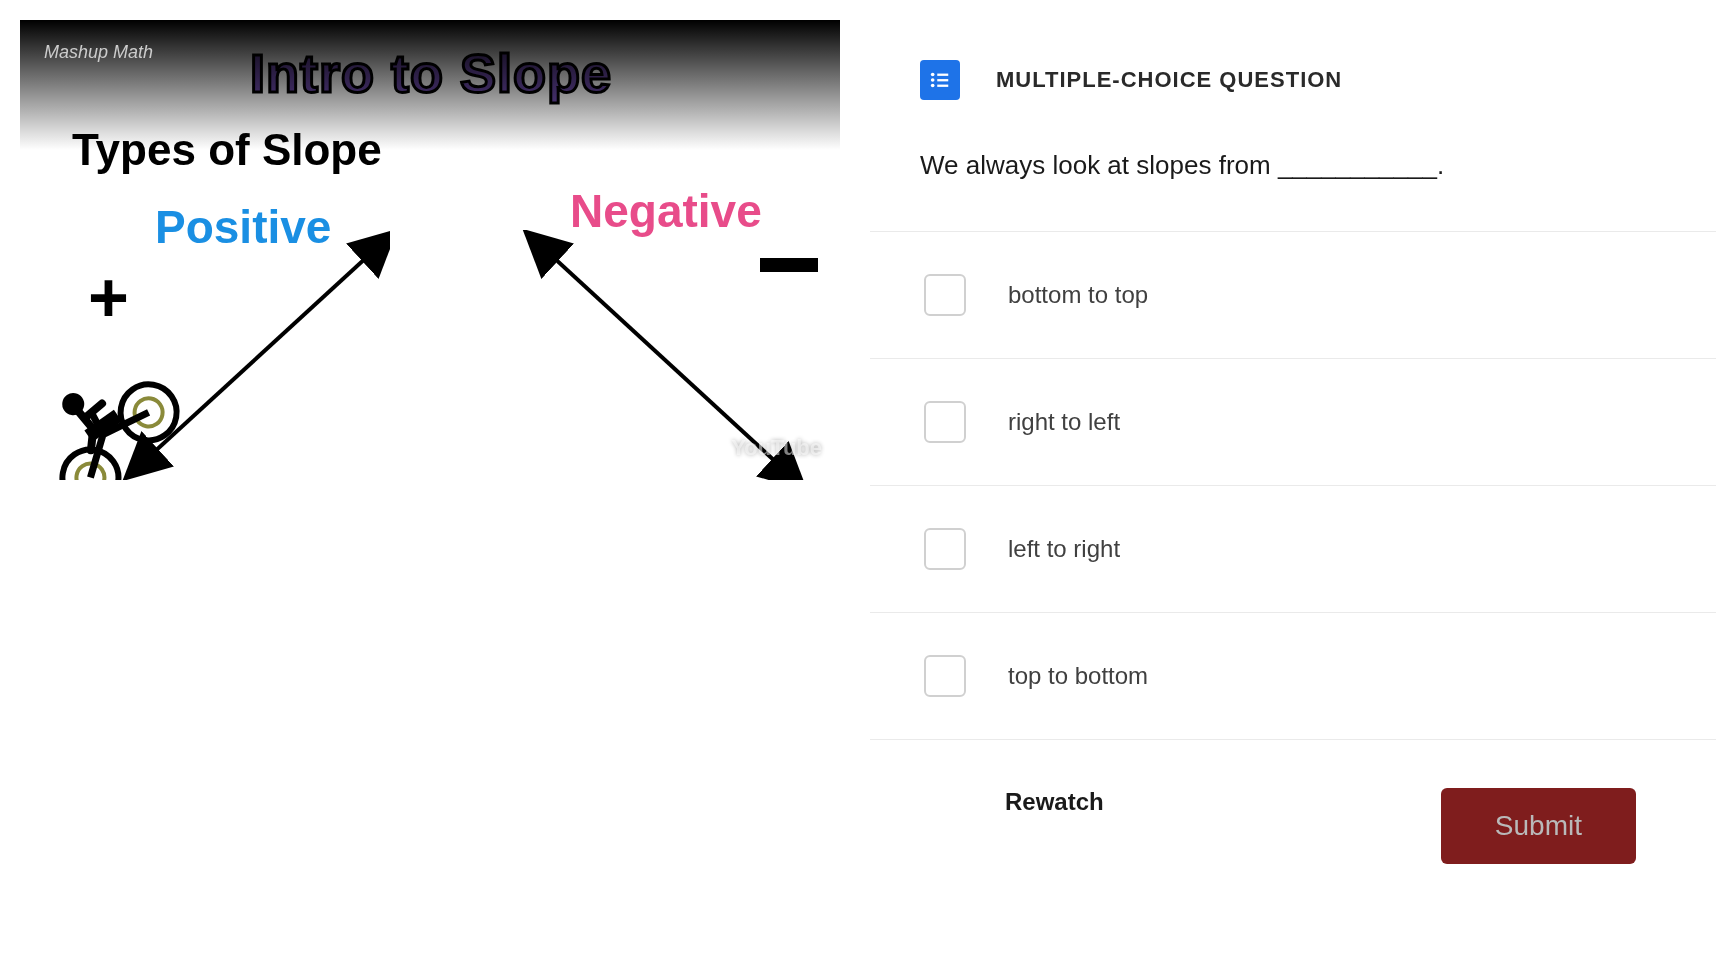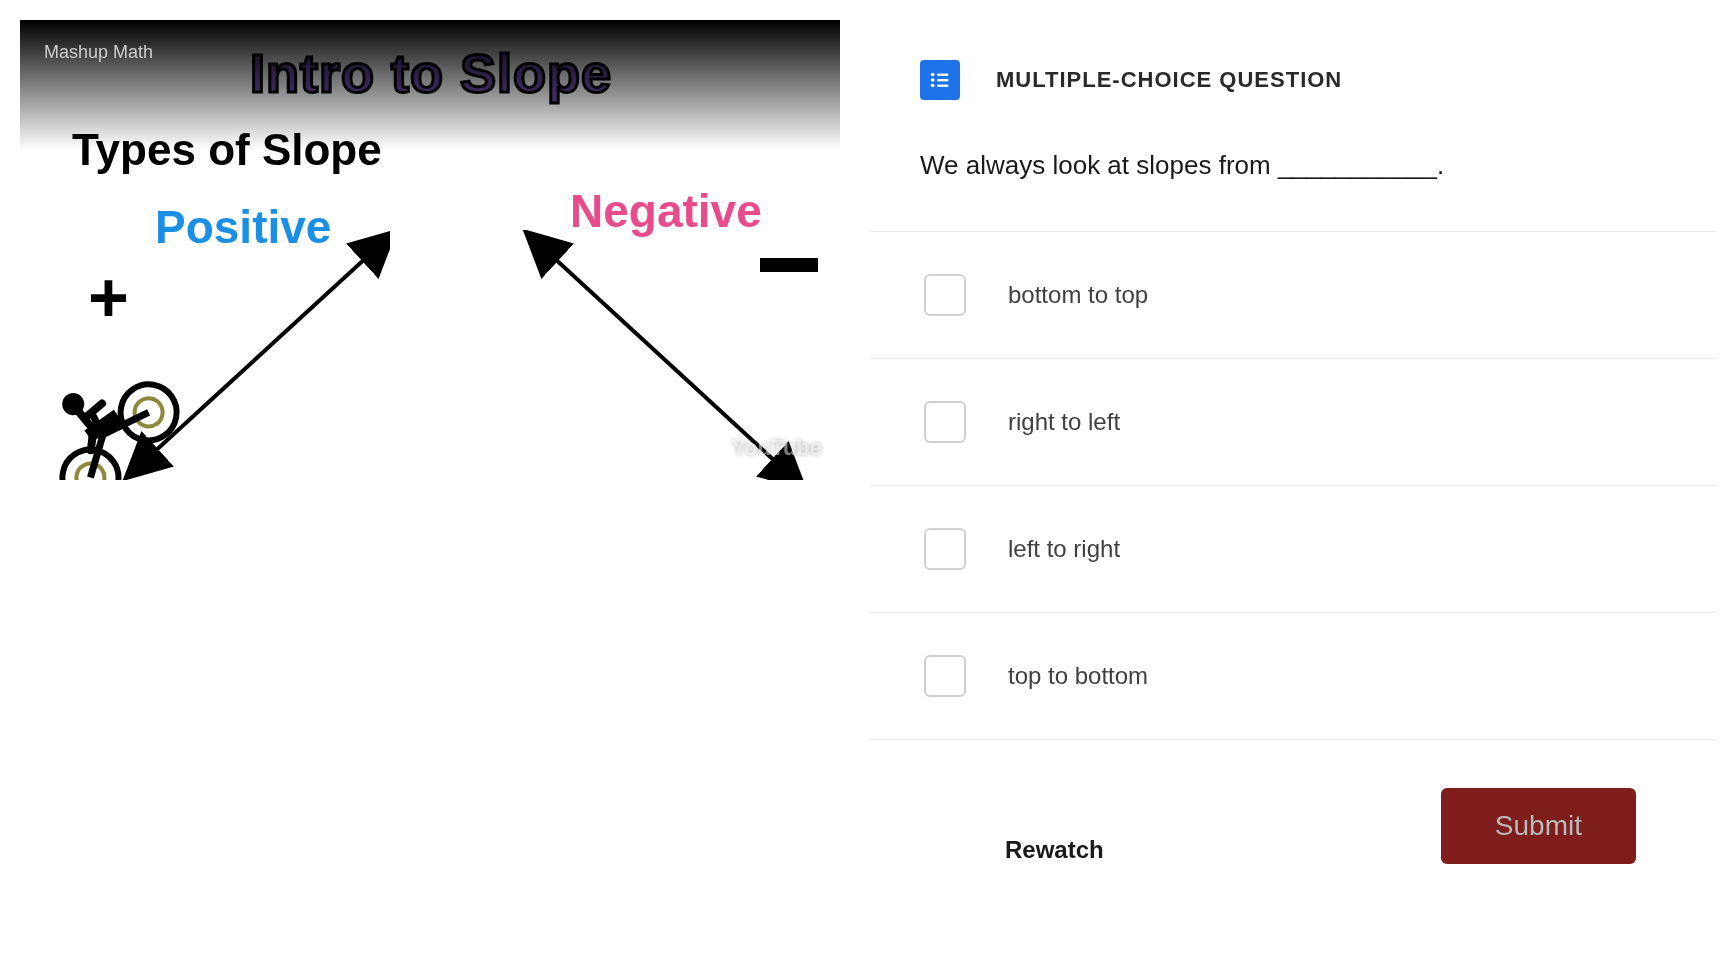--- a/index.html
+++ b/index.html
@@ -33,20 +33,21 @@
     }
     .video-title {
       color: #fff;
       font-size: 26px;
       font-weight: 400;
     }
     .video-subtitle {
       color: #ccc;
       font-size: 18px;
       margin-top: 4px;
+      font-style: italic;
     }
     .bg-title {
       position: absolute;
       top: 22px;
       left: 230px;
       font-size: 54px;
       font-weight: 900;
       color: #6b4aa8;
       -webkit-text-stroke: 3px #000;
       text-stroke: 3px #000;
@@ -204,21 +205,21 @@
       border-radius: 6px;
       background: #fff;
     }
     .option-label {
       font-size: 24px;
       color: #404040;
     }
     .actions {
       display: flex;
       justify-content: space-between;
-      align-items: flex-end;
+      align-items: flex-start;
       padding: 48px 80px 0 135px;
     }
     .rewatch {
       font-size: 24px;
       font-weight: 600;
       color: #1a1a1a;
       background: none;
       border: none;
       cursor: pointer;
     }

